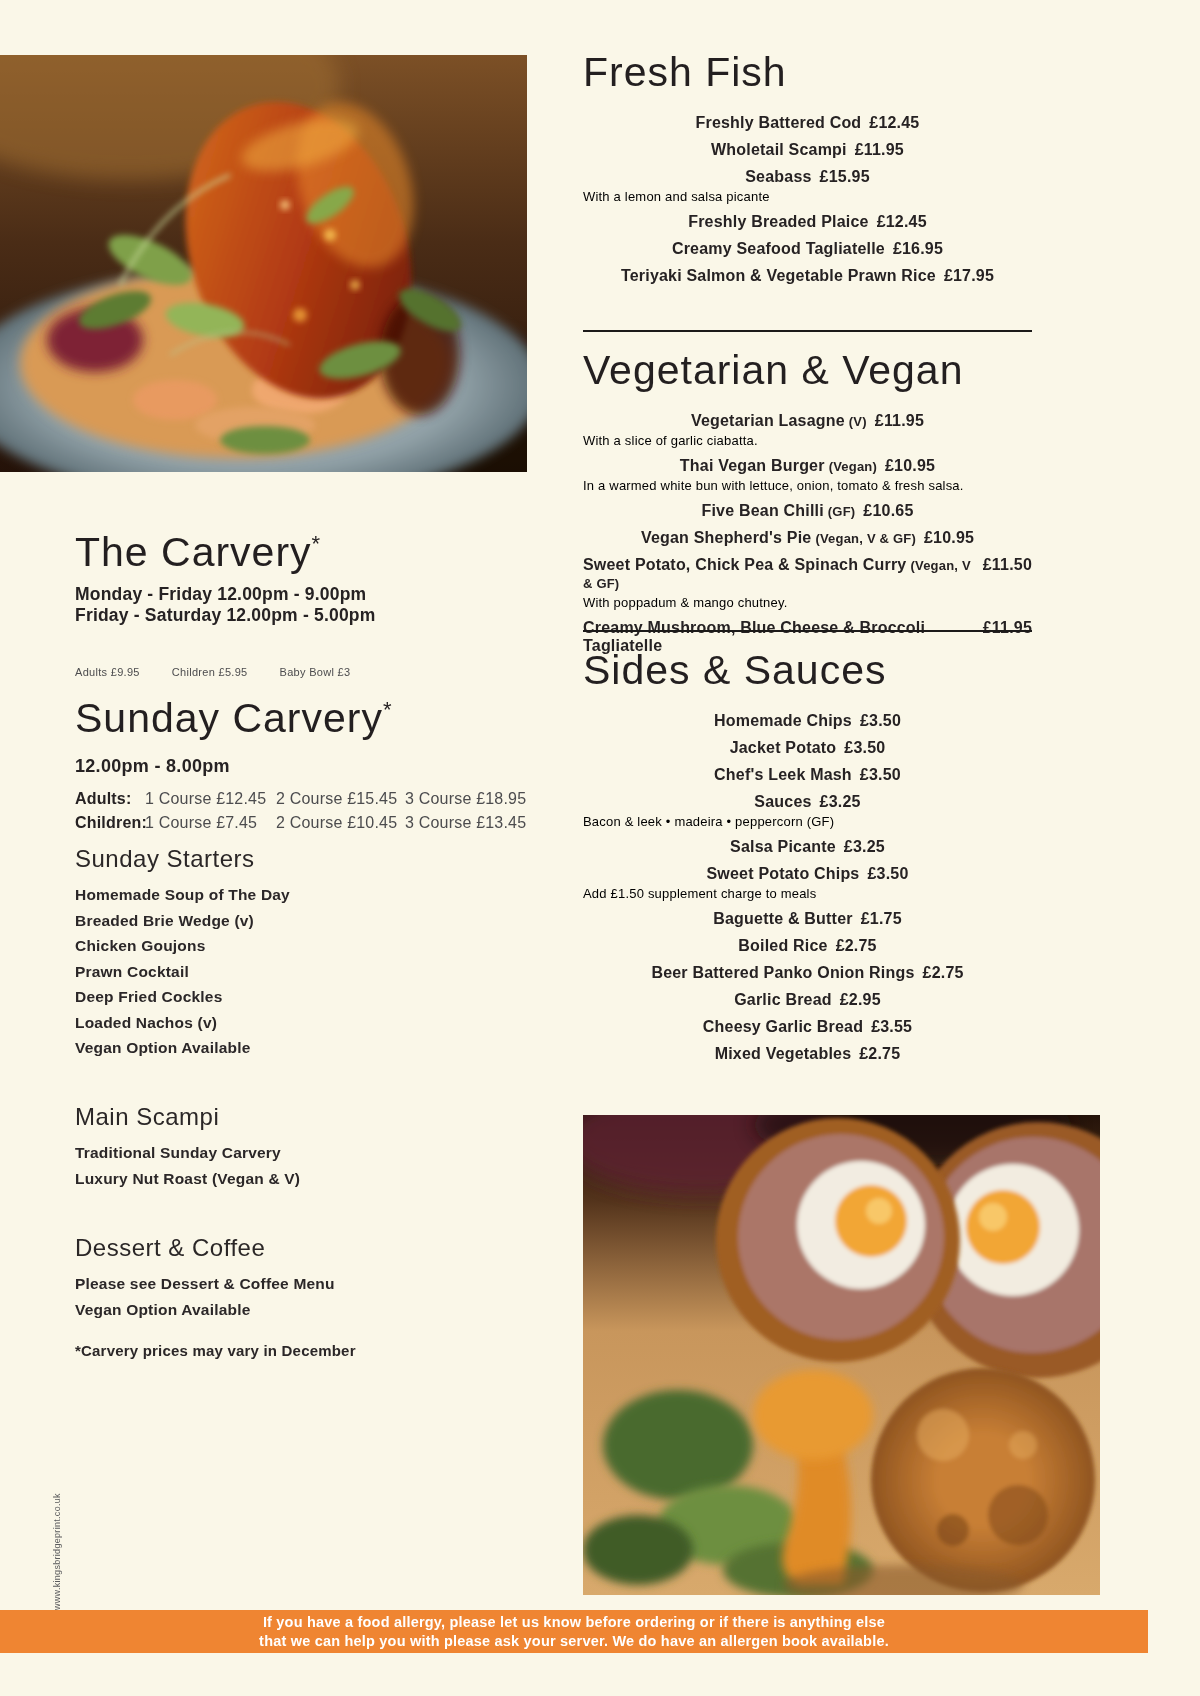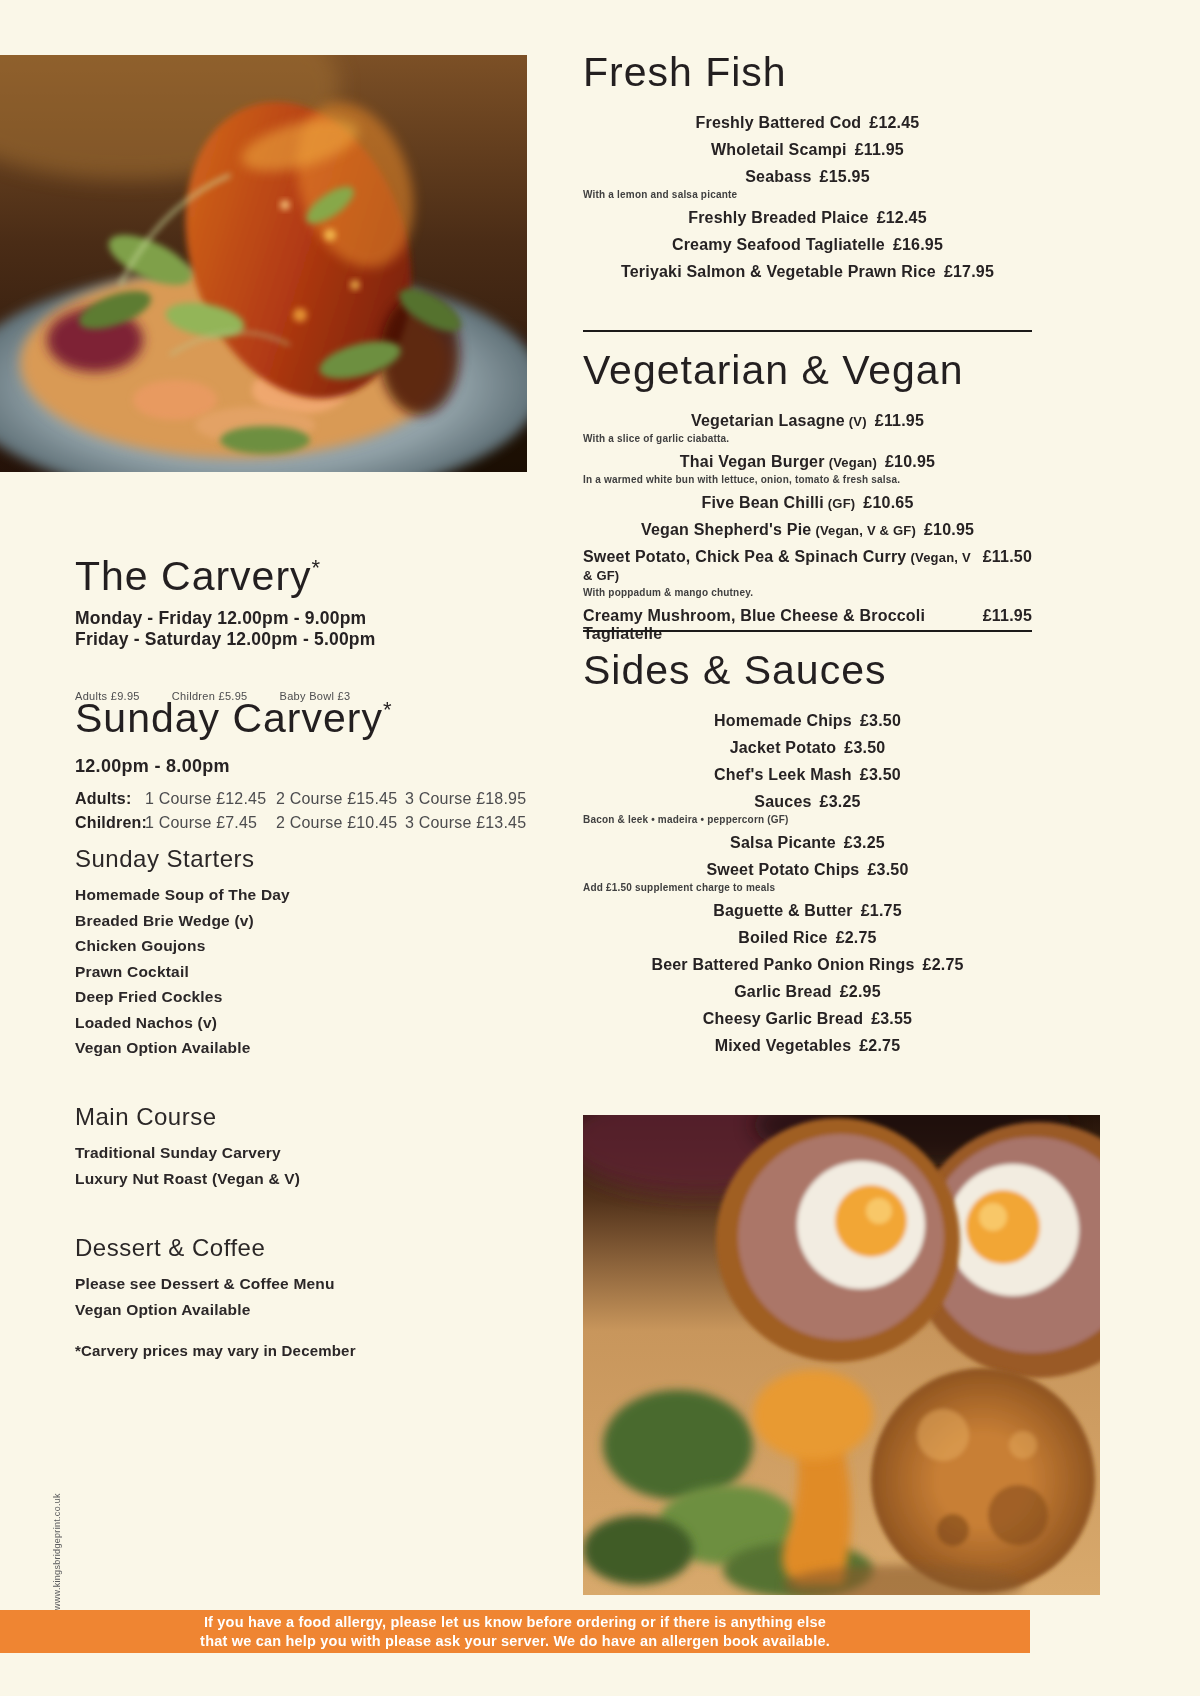--- a/index.html
+++ b/index.html
@@ -19,36 +19,36 @@
     font-size:41px; font-weight:400; letter-spacing:1px; color:#231f20;
     line-height:44px; margin-bottom:20px;
   }
   .rule { position:absolute; left:583px; width:449px; height:2px; background:#1c1a19; }
   .mrow { display:flex; justify-content:center; align-items:baseline; margin-bottom:9px; }
   .mleft { padding-right:8px; }
   .iname { font-weight:700; font-size:16px; letter-spacing:.2px; color:#262223; }
   .itag  { font-weight:700; font-size:13px; letter-spacing:.2px; color:#262223; margin-left:4px; }
   .itag:empty { display:none; }
   .iprice { font-weight:700; font-size:16px; letter-spacing:.2px; color:#262223; white-space:nowrap; }
-  .idesc { font-size:10px; color:#404040; margin-top:-6px; margin-bottom:9px; letter-spacing:.2px;font-weight:bold; }
+  .idesc { font-size:13px; color:#000000; margin-top:-6px; margin-bottom:9px; letter-spacing:.2px; }
   .idesc:empty { display:none; }
   
   .lblock { position:absolute; left:75px; width:470px; }
   .hours { font-weight:700; font-size:17.5px; line-height:21px; letter-spacing:.2px; margin-top:10px; }
   .price-row { display:flex; gap:32px; margin-top:40px; font-size:11px; color:#4c4c4e; letter-spacing:.3px; }
   .bold-hours { font-weight:700; font-size:18px; letter-spacing:.3px; margin-top:16px; }
   .course-grid { display:grid; grid-template-columns:70px 131px 129px auto; margin-top:10px;
                  font-size:16px; color:#4c4c4e; letter-spacing:.2px; line-height:24px; }
   .course-label { font-weight:700; color:#262223; }
   .subhead { font-size:24px; font-weight:400; letter-spacing:.5px; color:#2b2727; margin-bottom:14px; }
   .plain-list div { font-weight:700; font-size:15.5px; letter-spacing:.2px; color:#2b2728; margin-bottom:9.5px; line-height:16px; }
   .footnote { position:absolute; left:75px; top:1342px; font-weight:700; font-size:15px; letter-spacing:.2px; color:#2b2728; }
   
   #banner {
-    position:absolute; left:0; top:1610px; width:1030px; height:43px; background:#EF8532;
+    position:absolute; left:0; top:1610px; width:1148px; height:43px; background:#EF8532;
     color:#fff; display:flex; flex-direction:column; justify-content:center; align-items:center;
     font-size:14.5px; font-weight:700; line-height:19px; letter-spacing:.2px; text-align:center;
   }
   #credit {
     position:absolute; left:52px; top:1418px; height:192px;
     writing-mode:vertical-rl; transform:rotate(180deg);
     font-size:9px; color:#5a5b5d; letter-spacing:.3px; white-space:nowrap;
   }
   sup.star { font-size:22px; vertical-align:super; }
 </style>
@@ -224,21 +224,21 @@
     <div class="mrow">
       <span class="mleft"><span class="iname">Cheesy Garlic Bread</span></span>
       <span class="iprice">£3.55</span>
     </div>
     <div class="mrow">
       <span class="mleft"><span class="iname">Mixed Vegetables</span></span>
       <span class="iprice">£2.75</span>
     </div>
   </div>
 
-  <div class="lblock" style="top:546px">
+  <div class="lblock" style="top:522px">
     <div class="menu-title" style="margin-bottom:0"><span>The Carvery</span><sup class="star">*</sup></div>
     <div class="hours">
       <div>Monday - Friday 12.00pm - 9.00pm</div>
       <div>Friday - Saturday 12.00pm - 5.00pm</div>
     </div>
     <div class="price-row">
       <span>Adults £9.95</span>
       <span>Children £5.95</span>
       <span>Baby Bowl £3</span>
     </div>
@@ -266,21 +266,21 @@
       <div>Breaded Brie Wedge (v)</div>
       <div>Chicken Goujons</div>
       <div>Prawn Cocktail</div>
       <div>Deep Fried Cockles</div>
       <div>Loaded Nachos (v)</div>
       <div>Vegan Option Available</div>
     </div>
   </div>
 
   <div class="lblock" style="top:1103px">
-    <div class="subhead">Main Course</div>
+    <div class="subhead">Main Scampi</div>
     <div class="plain-list">
       <div>Traditional Sunday Carvery</div>
       <div>Luxury Nut Roast (Vegan &amp; V)</div>
     </div>
   </div>
 
   <div class="lblock" style="top:1234px">
     <div class="subhead">Dessert &amp; Coffee</div>
     <div class="plain-list">
       <div>Please see Dessert &amp; Coffee Menu</div>

